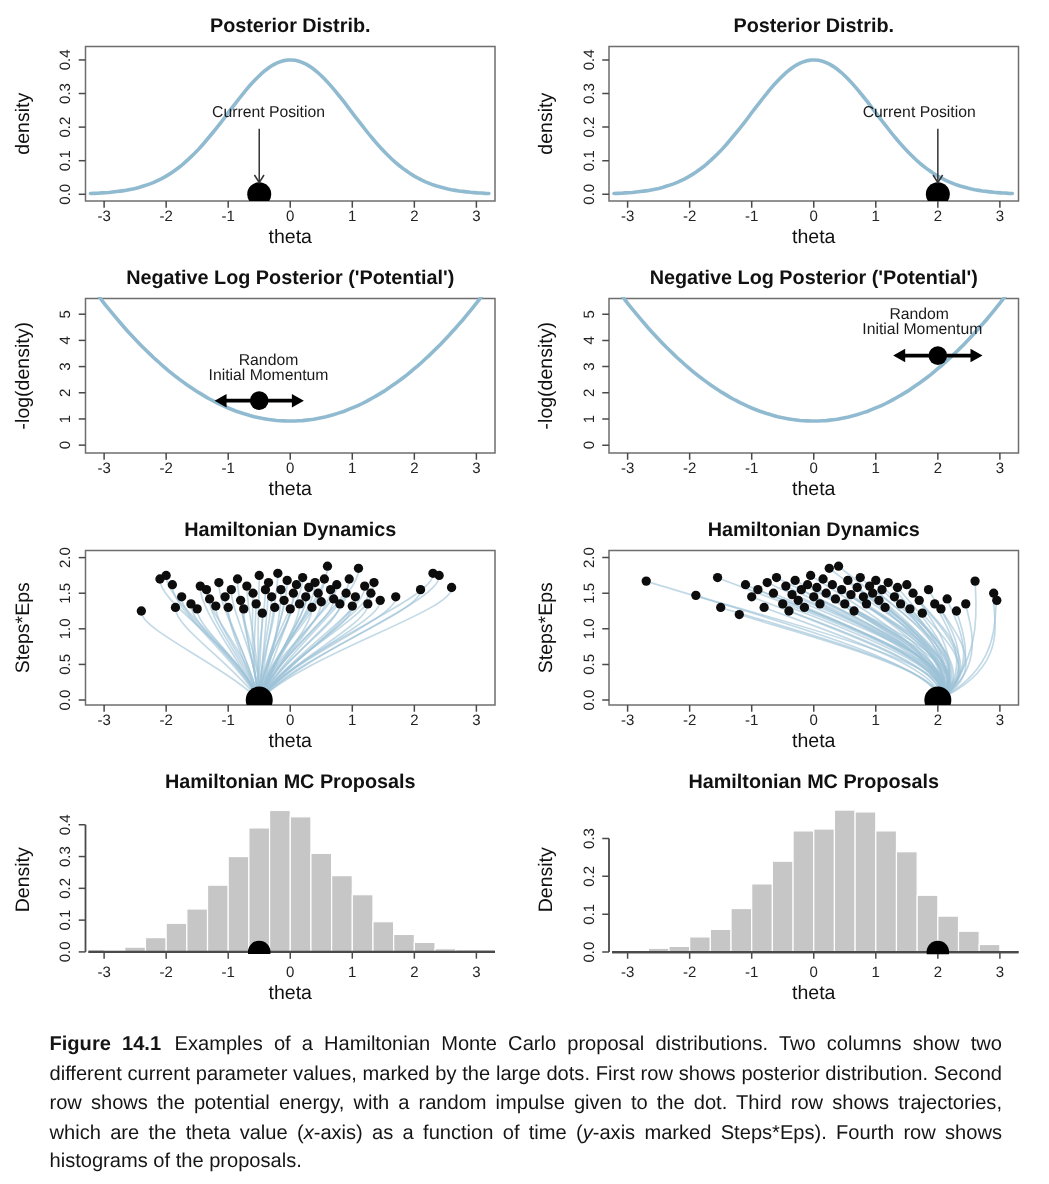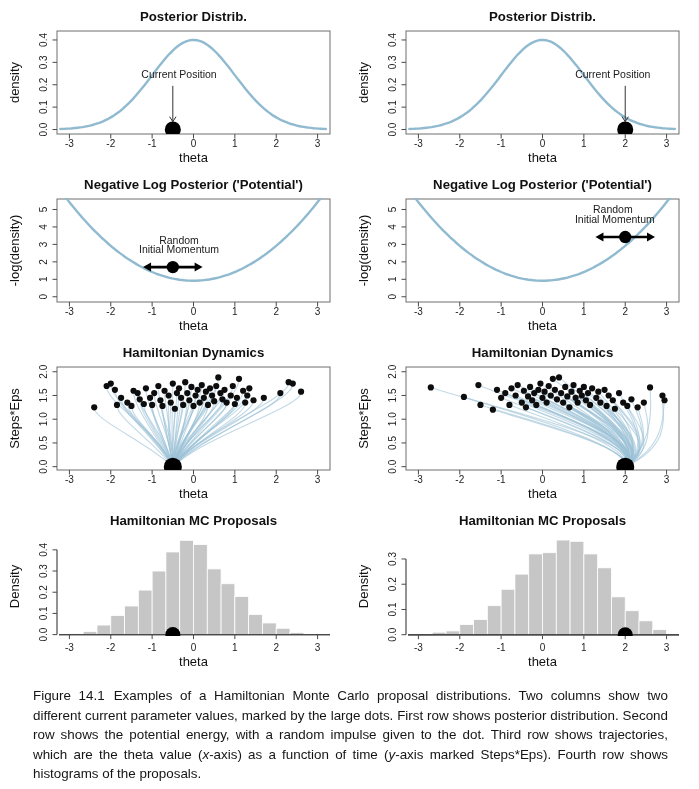--- a/index.html
+++ b/index.html
@@ -2,21 +2,21 @@
 <html><head>
 <meta charset="utf-8">
 <style>
   html,body{margin:0;padding:0;background:#ffffff;}
   body{font-family:"Liberation Sans", sans-serif; color:#1c1c1c;}
   .page{width:699px; background:#fff;}
   .grid{display:flex; flex-wrap:wrap; width:699px;}
   .panel{display:block;}
   .caption{width:635px; margin:14px 31px 0 33px; font-size:13.4px; line-height:19.6px;
            text-align:justify; color:#151515;}
-  .caption .flabel{font-weight:normal; margin-right:9px;}
+  .caption .flabel{font-weight:bold; margin-right:9px;}
   .caption .it{font-style:italic;}
   svg text{font-family:"Liberation Sans", sans-serif;}
 </style>
 </head>
 <body>
 
 <div class="page">
   <div class="grid">
     <svg class="panel" width="349" height="168">
         <clipPath id="clip0">

